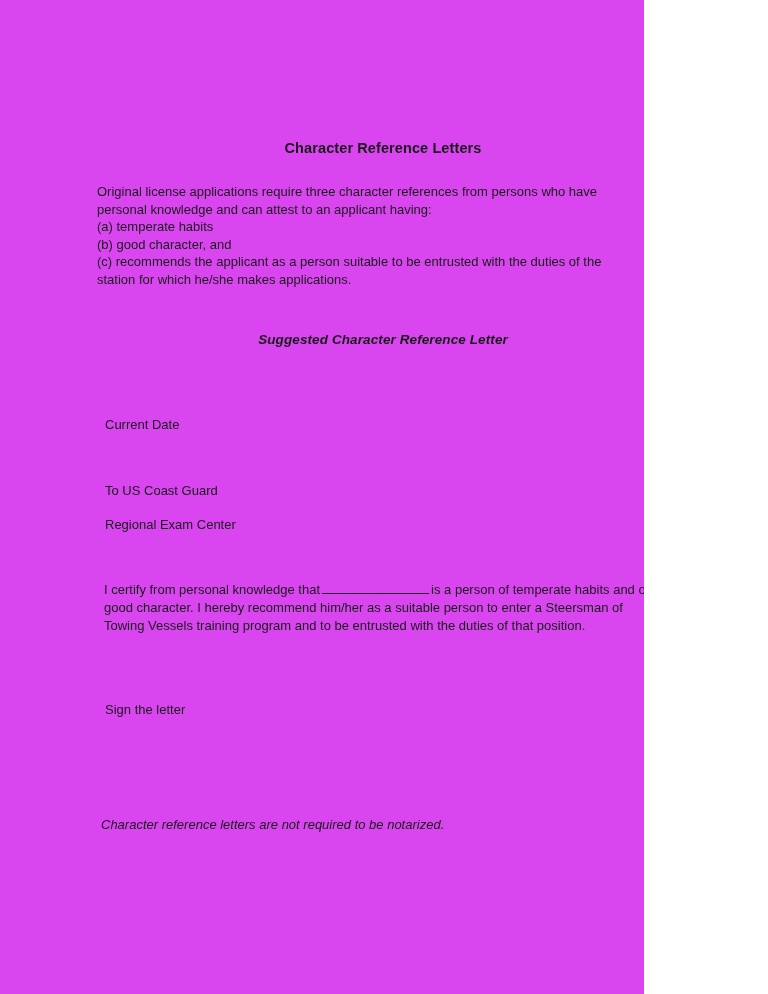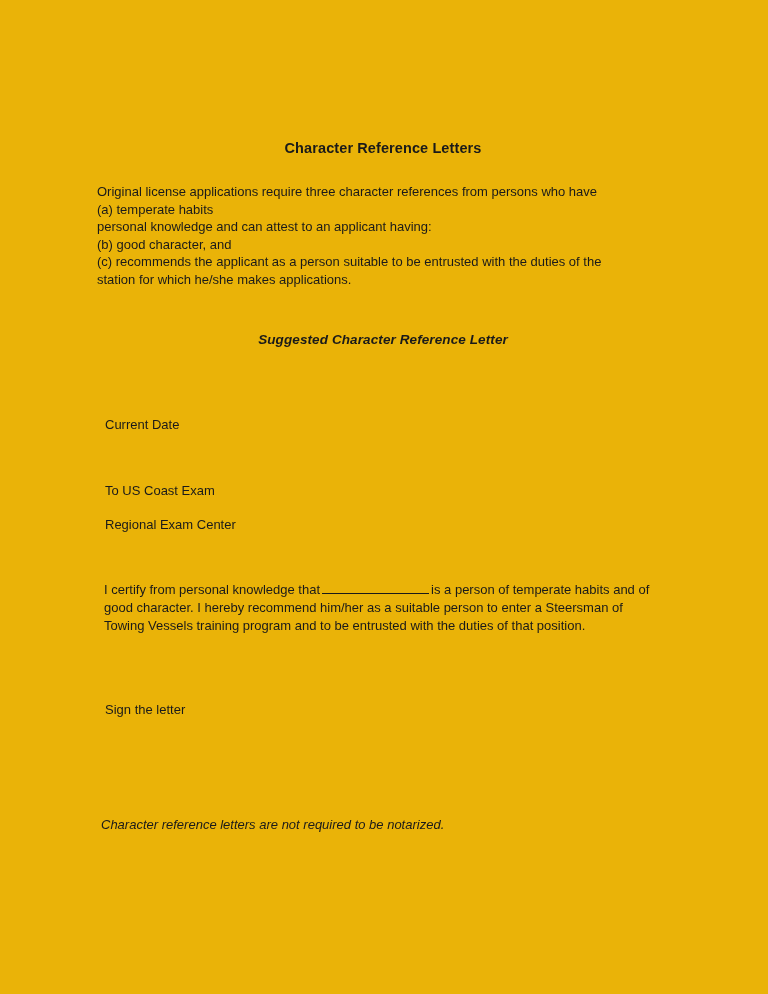--- a/index.html
+++ b/index.html
@@ -13,23 +13,23 @@
     position: relative;
     font-family: "Liberation Sans", sans-serif;
     color: #1a1a1a;
     -webkit-font-smoothing: antialiased;
   }
 
   .page {
     position: absolute;
     left: 0;
     top: 0;
-    width: 768px;
+    width: 644px;
     height: 994px;
-    background: #eab308;
+    background: #d946ef;
     overflow: hidden;
   }
 
   .content {
     position: absolute;
     left: 89px;
     top: 140px;
     width: 588px;
   }
 
@@ -108,38 +108,38 @@
 </head>
 <body>
 
 <div class="page">
   <div class="content">
 
     <h1 class="doc-title">Character Reference Letters</h1>
 
     <p class="para">
       <span class="ln">Original license applications require three character references from persons who have</span>
+      <span class="ln">personal knowledge and can attest to an applicant having:</span>
       <span class="ln">(a) temperate habits</span>
-      <span class="ln">personal knowledge and can attest to an applicant having:</span>
       <span class="ln">(b) good character, and</span>
       <span class="ln">(c) recommends the applicant as a person suitable to be entrusted with the duties of the</span>
       <span class="ln">station for which he/she makes applications.</span>
     </p>
 
     <div class="spacer-after-intro"></div>
 
     <h2 class="sub-title">Suggested Character Reference Letter</h2>
 
     <div class="spacer-after-subtitle"></div>
 
     <p class="line">Current Date</p>
 
     <div class="spacer-block"></div>
 
-    <p class="line">To US Coast Exam</p>
+    <p class="line">To US Coast Guard</p>
     <p class="line">Regional Exam Center</p>
 
     <div class="spacer-block"></div>
 
     <p class="body-para"><span>I certify from personal knowledge that</span><span class="blank-fill"></span><span>is a person of temperate habits and of good character. I hereby recommend him/her as a suitable person to enter a Steersman of Towing Vessels training program and to be entrusted with the duties of that position.</span></p>
 
     <div class="spacer-sign-top"></div>
 
     <p class="line">Sign the letter</p>
 

